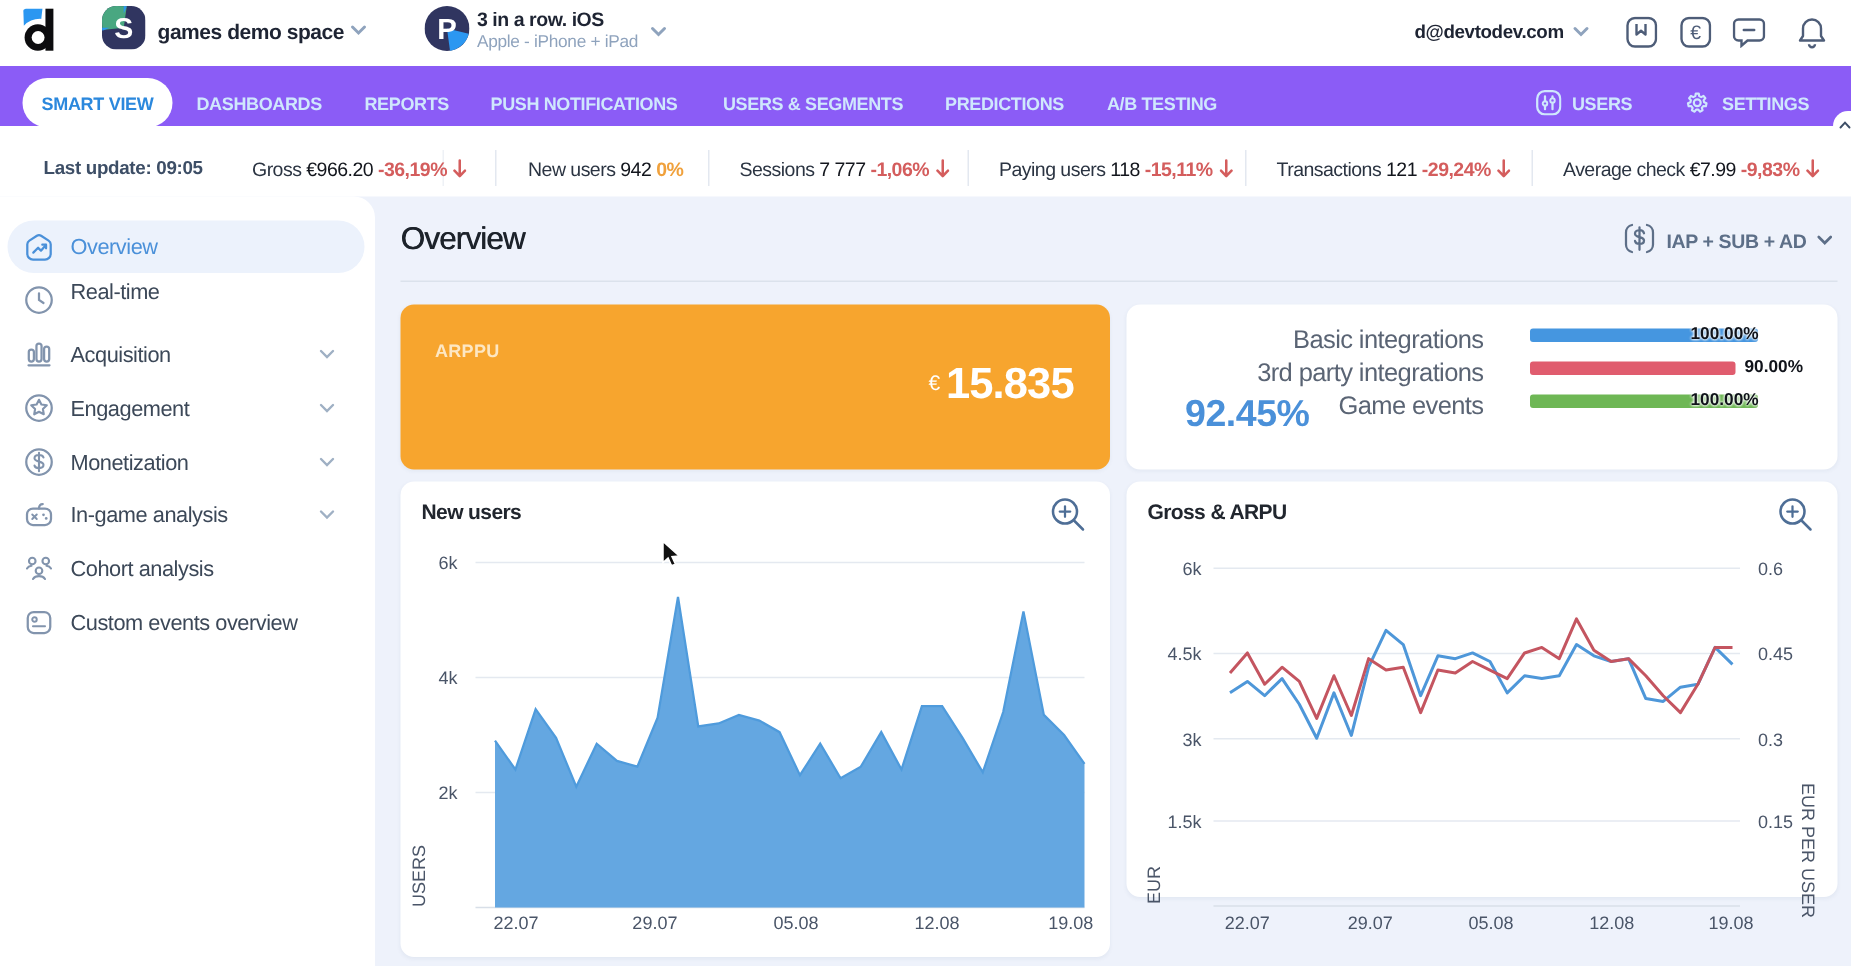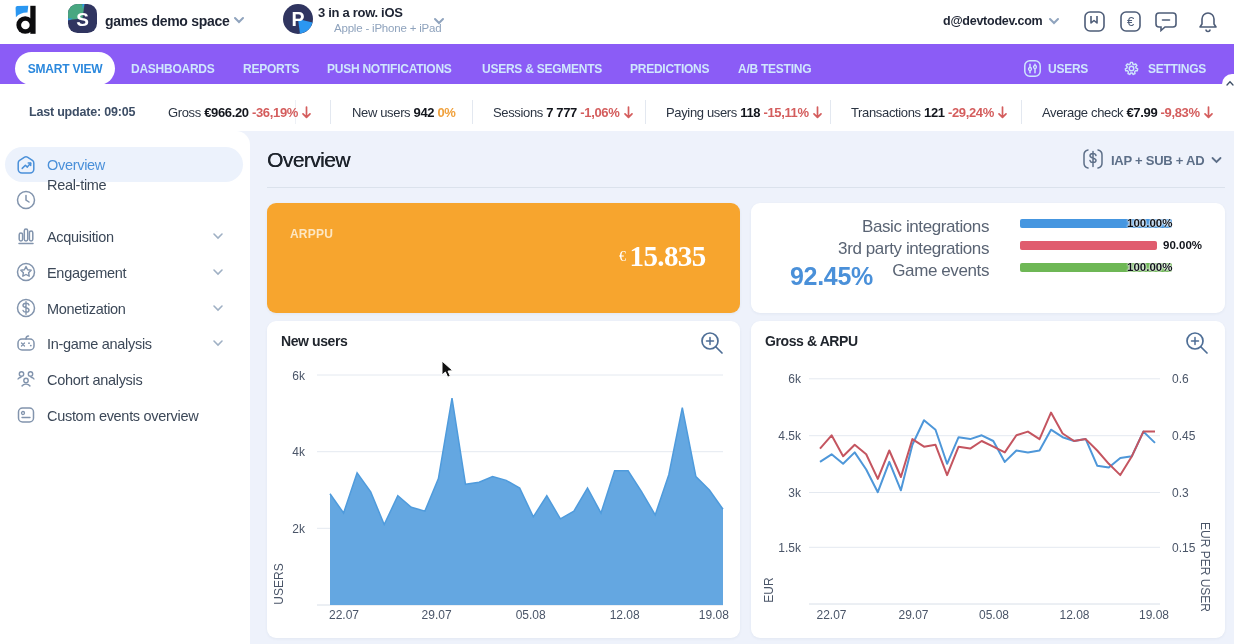--- a/index.html
+++ b/index.html
@@ -7,39 +7,39 @@
 #app { position:relative; width:1234px; height:644px; }
 
 
 #topbar { position:absolute; left:0; top:0; width:1234px; height:44px; background:#fff; }
 #dlogo { position:absolute; left:13px; top:0px; }
 .space-ico { position:absolute; left:68px; top:4px; }
 #space-name { position:absolute; left:105px; top:13px; font-size:14px; font-weight:700; letter-spacing:-0.3px; color:#1e2433; }
 #space-chev { position:absolute; left:233px; top:9px; color:#8fa3bd; }
 .app-ico { position:absolute; left:283px; top:4px; }
 #app-name { position:absolute; left:318px; top:5px; font-size:13px; font-weight:700; letter-spacing:-0.3px; color:#1e2433; }
-#app-sub { position:absolute; left:318px; top:22px; font-size:11.5px; letter-spacing:-0.2px; color:#8fa3bd;margin-left:16px; }
+#app-sub { position:absolute; left:318px; top:22px; font-size:11.5px; letter-spacing:-0.2px; color:#8fa3bd; }
 #app-chev { position:absolute; left:433px; top:10px; color:#8fa3bd; }
 #account { position:absolute; left:943px; top:14px; font-size:12.5px; font-weight:700; letter-spacing:-0.25px; color:#1e2433; }
 #acct-chev { position:absolute; left:1048px; top:10px; color:#8fa3bd; }
 .top-ico { position:absolute; top:11px; color:#4e5d78; }
 
 
 #nav { position:absolute; left:0; top:44px; width:1234px; height:40px; background:#8b5cf6; }
 .nav-item { position:absolute; top:18px; font-size:12px; font-weight:700; letter-spacing:-0.25px; color:#cfe7fd; white-space:nowrap; }
 #pill { position:absolute; left:15px; top:8px; width:100px; height:33px; background:#fff; border-radius:16.5px; }
 #pill span { position:absolute; left:0; right:0; top:10px; text-align:center; font-size:12px; font-weight:700; letter-spacing:-0.2px; color:#2b88dd; }
 #nav-corner { position:absolute; right:0; top:30px; width:12px; height:20px; background:#fff; border-top-left-radius:10px; }
 #nav-corner svg { position:absolute; left:5px; top:5px; }
 
 
 #stats { position:absolute; left:0; top:94px; width:1234px; height:37px; background:#fff; }
 #lastupd { position:absolute; left:29px; top:11px; font-size:12.5px; font-weight:700; letter-spacing:-0.2px; color:#3d4e66; }
 .stat { position:absolute; top:11px; font-size:13px; letter-spacing:-0.35px; color:#2b3442; white-space:nowrap; }
-.stat b { font-weight:700; color:#13161d; }
+.stat b { font-weight:400; color:#13161d; }
 .neg { color:#d45d5d; font-weight:700; }
 .zero { color:#f0a13c; font-weight:700; }
 .arrsvg { vertical-align:-2px; margin-left:1px; }
 .sep { position:absolute; top:6px; width:1px; height:24px; background:#e3e8f0; }
 
 
 #content { position:absolute; left:0; top:131px; width:1234px; height:513px; background:#eef2fb; }
 #sidebar { position:absolute; left:0; top:0; width:250px; height:513px; background:#fff; border-top-right-radius:14px; }
 #side-pill { position:absolute; left:5px; top:16px; width:238px; height:35px; background:#ecf2fc; border-radius:17.5px; }
 .side-item { position:absolute; left:47px; font-size:14.5px; letter-spacing:-0.3px; color:#3c4858; white-space:nowrap; }
@@ -49,25 +49,25 @@
 
 #main { position:absolute; left:250px; top:0; width:984px; height:513px; }
 #h1 { position:absolute; left:17px; top:17px; font-size:21px; font-weight:400; letter-spacing:-0.6px; color:#1d232b; text-shadow:0.35px 0 0 #1d232b; }
 #seg { position:absolute; right:12px; top:17px; color:#5d6f88; font-size:13px; font-weight:700; letter-spacing:-0.25px; }
 #divider { position:absolute; left:17px; top:56px; width:958px; height:1px; background:#dbe2ec; }
 
 .card { position:absolute; background:#fff; border-radius:9px; box-shadow:0 1px 3px rgba(40,60,100,.06); }
 #card-arppu { left:17px; top:72px; width:473px; height:110px; background:#f7a52e; }
 #card-eff { left:501px; top:72px; width:474px; height:110px; }
 #card-nu { left:17px; top:190px; width:473px; height:317px; }
-#card-ga { left:501px; top:190px; width:474px; height:317px; }
+#card-ga { left:501px; top:190px; width:474px; height:277px; }
 
 #arppu-label { position:absolute; left:23px; top:24px; font-size:12px; font-weight:700; color:#fde7c3; letter-spacing:.2px; }
 #arppu-text { position:absolute; left:23px; top:44px; width:310px; font-size:13.5px; letter-spacing:-0.3px; line-height:19px; color:#fff; }
-#arppu-val { position:absolute; left:352px; top:37px; color:#fff;font-family:Liberation Serif, serif; }
+#arppu-val { position:absolute; left:352px; top:37px; color:#fff; }
 #arppu-val .eur { font-size:14px; vertical-align:5px; }
 #arppu-val .big { font-size:29px; font-weight:700; letter-spacing:-0.6px; }
 
 #eff-title { position:absolute; left:14px; top:24px; width:132px; font-size:13px; letter-spacing:-0.35px; line-height:18px; color:#2c3542; }
 #eff-val { position:absolute; left:14px; top:59px; font-size:25px; font-weight:700; letter-spacing:-0.3px; color:#4a90d9;margin-left:25px; }
 .eff-row { position:absolute; left:0; width:474px; height:10px; }
 .eff-label { position:absolute; right:236px; top:-2px; font-size:17px; letter-spacing:-0.4px; color:#5a6474; white-space:nowrap; }
 .eff-bar { position:absolute; left:269px; top:0; height:9px; border-radius:2px; }
 .eff-pct { position:absolute; top:-2px; font-size:11.5px; font-weight:700; color:#10131a; }
 .eff-pct.inside { text-shadow:0 0 2px #fff,0 0 2px #fff,0 0 2px #fff; }
@@ -195,21 +195,21 @@
       <svg class="side-ico" style="top:24px" viewBox="0 0 20 20">
           <path d="M8.6 2.2 a2.6 2.6 0 0 1 2.8 0 l5 3.2 a3 3 0 0 1 1.4 2.5 v6.3 a3.8 3.8 0 0 1 -3.8 3.8 h-8 a3.8 3.8 0 0 1 -3.8 -3.8 v-6.3 a3 3 0 0 1 1.4 -2.5 z" fill="none" stroke="#4a90d9" stroke-width="1.5" stroke-linejoin="round"></path>
           <path d="M6.2 13.4 l3.2-3.2 1.9 1.9 3.3-3.8" fill="none" stroke="#4a90d9" stroke-width="1.5" stroke-linecap="round" stroke-linejoin="round"></path>
           <path d="M12.2 8.1 h2.5 v2.4" fill="none" stroke="#4a90d9" stroke-width="1.5" stroke-linecap="round" stroke-linejoin="round"></path>
         </svg>
       <span class="side-item active" style="top:26px">Overview</span>
       <svg class="side-ico" style="top:59px" viewBox="0 0 20 20">
           <circle cx="10" cy="10" r="8.5" fill="none" stroke="#8294ad" stroke-width="1.5"></circle>
           <path d="M10 5.5 v4.5 l3 2" fill="none" stroke="#8294ad" stroke-width="1.5" stroke-linecap="round"></path>
         </svg>
-      <span class="side-item" style="top:46px">Real-time</span>
+      <span class="side-item" style="top:56px">Real-time</span>
       <svg class="side-ico" style="top:95px" viewBox="0 0 20 20">
           <path d="M3 17.5 h14" stroke="#8294ad" stroke-width="1.5" stroke-linecap="round"></path>
           <rect x="3.2" y="7" width="3.4" height="8" rx="1.7" fill="none" stroke="#8294ad" stroke-width="1.5"></rect>
           <rect x="8.3" y="3" width="3.4" height="12" rx="1.7" fill="none" stroke="#8294ad" stroke-width="1.5"></rect>
           <rect x="13.4" y="5" width="3.4" height="10" rx="1.7" fill="none" stroke="#8294ad" stroke-width="1.5"></rect>
         </svg>
       <span class="side-item" style="top:98px">Acquisition</span>
       <svg class="side-chev" style="top:95px" width="12" height="20" viewBox="0 0 12 20">
           <path d="M2 8 l4 4 4 -4" stroke="#9fb0c4" stroke-width="1.6" fill="none" stroke-linecap="round"></path>
         </svg>

